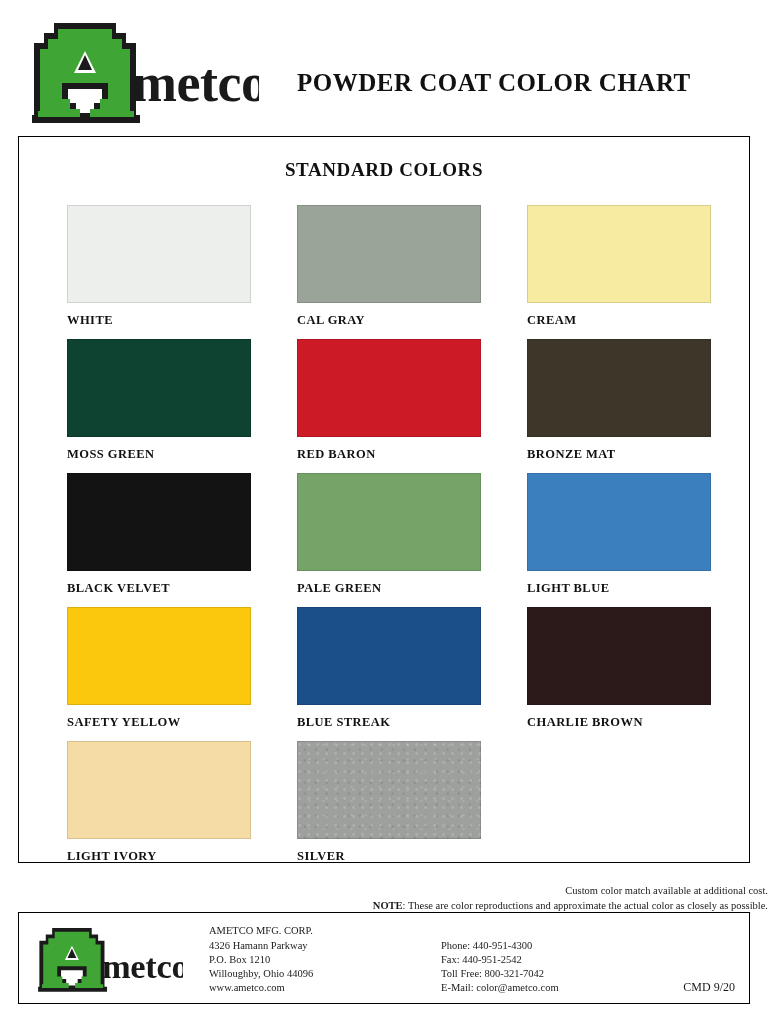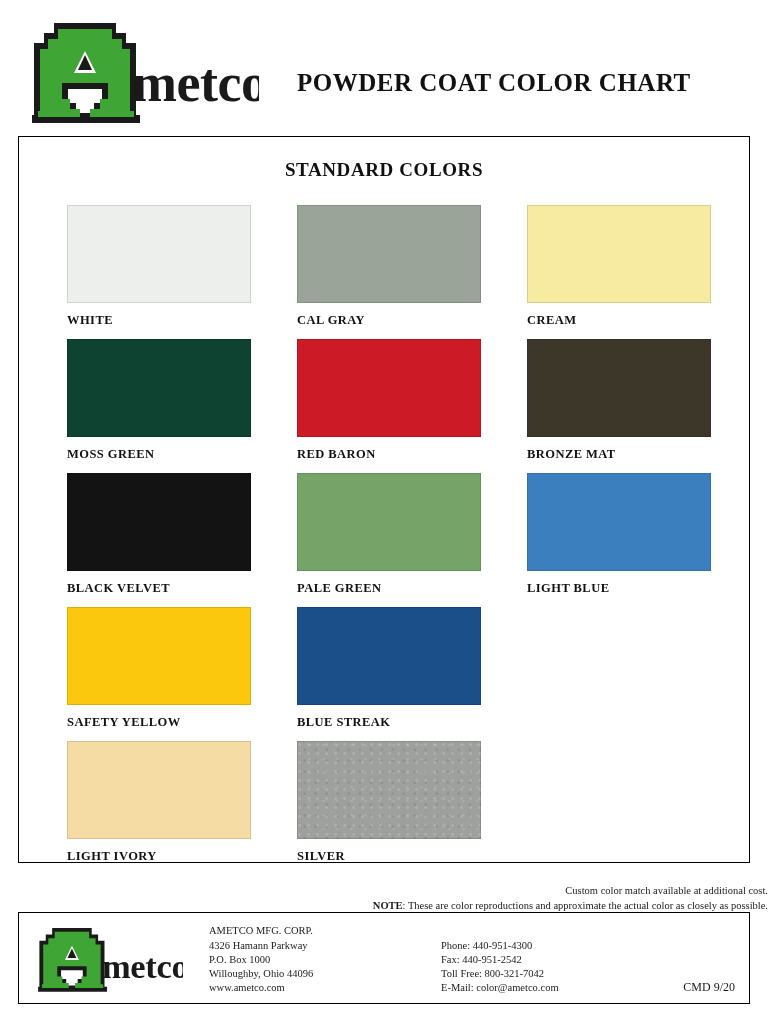--- a/index.html
+++ b/index.html
@@ -256,20 +256,24 @@
         </div>
         <div class="swatch-row">
           <div class="swatch-cell">
             <div class="swatch-chip" style="background-color: rgb(252, 200, 13);"></div>
             <div class="swatch-label">SAFETY YELLOW</div>
           </div>
           <div class="swatch-cell">
             <div class="swatch-chip" style="background-color: rgb(27, 79, 138);"></div>
             <div class="swatch-label">BLUE STREAK</div>
           </div>
+          <div class="swatch-cell">
+            <div class="swatch-chip" style="background-color: rgb(44, 26, 26);"></div>
+            <div class="swatch-label">CHARLIE BROWN</div>
+          </div>
         </div>
         <div class="swatch-row">
           <div class="swatch-cell">
             <div class="swatch-chip" style="background-color: rgb(245, 220, 164);"></div>
             <div class="swatch-label">LIGHT IVORY</div>
           </div>
           <div class="swatch-cell">
             <div class="swatch-chip textured" style="background-color: rgb(158, 160, 157);"></div>
             <div class="swatch-label">SILVER</div>
           </div>
@@ -298,21 +302,21 @@
           <path d="M61 40 L54 55 L68 55 Z" fill="#1a1a1a"></path>
         </g>
         <text x="108" y="86" font-family="Liberation Serif, DejaVu Serif, serif" font-size="54" font-weight="bold" fill="#1a1a1a" letter-spacing="-0.5">metco</text>
       </svg>
     </div>
 
     <div class="footer-cols">
       <div class="addr-col">
         <div>AMETCO MFG. CORP.</div>
         <div>4326 Hamann Parkway</div>
-        <div>P.O. Box 1000</div>
+        <div>P.O. Box 1210</div>
         <div>Willoughby, Ohio 44096</div>
         <div>www.ametco.com</div>
       </div>
       <div class="contact-col">
         <div>Phone: 440-951-4300</div>
         <div>Fax: 440-951-2542</div>
         <div>Toll Free: 800-321-7042</div>
         <div>E-Mail: color@ametco.com</div>
       </div>
     </div>

